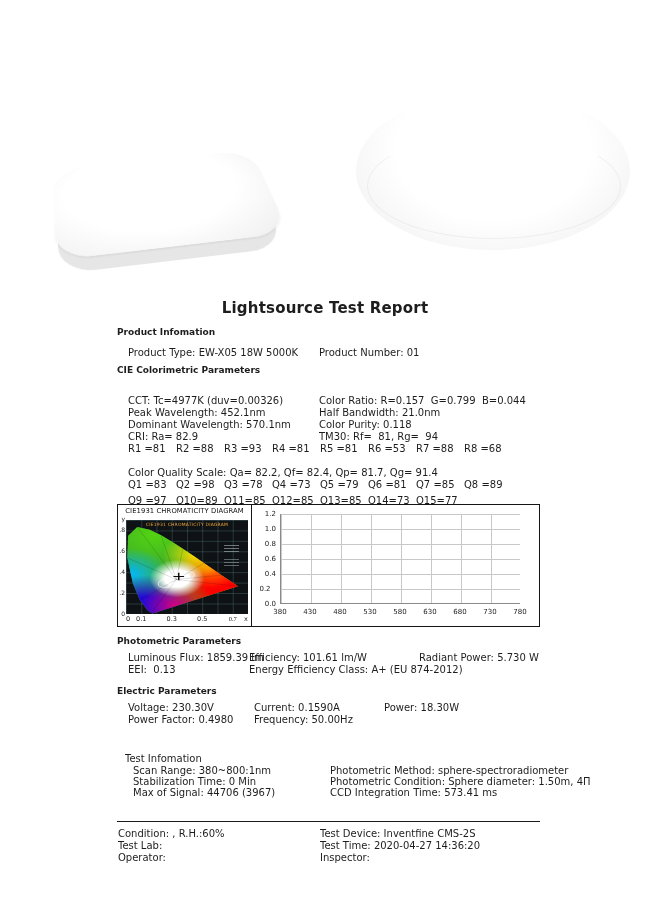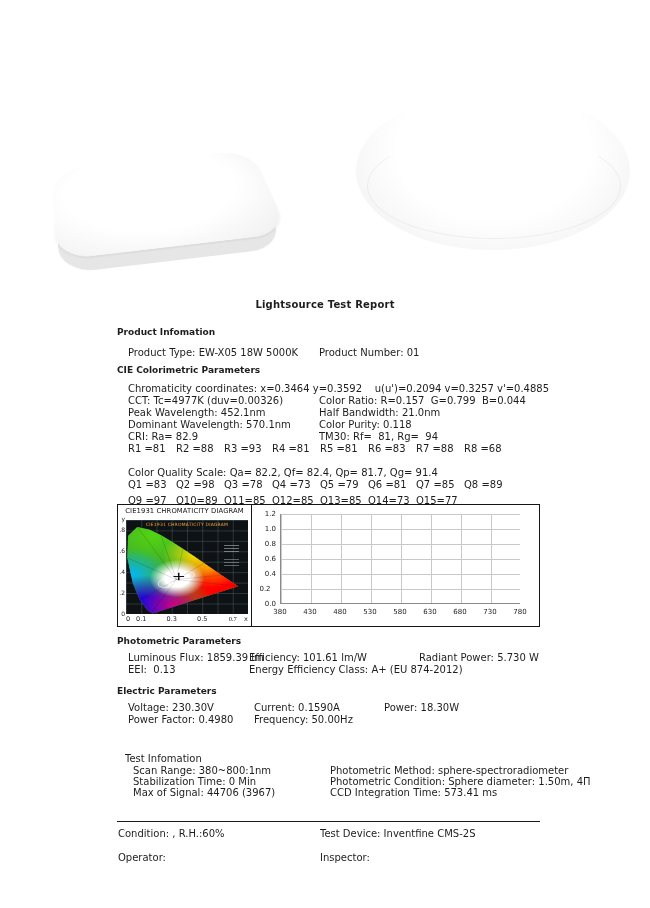--- a/index.html
+++ b/index.html
@@ -15,21 +15,21 @@
            transform:perspective(520px) rotateX(48deg) rotateZ(-9deg);
            box-shadow:0 2px 2px rgba(0,0,0,0.05);}
   .rd-wrap{position:absolute;left:356px;top:92px;width:274px;height:158px;}
   .rd-body{position:absolute;inset:0;border-radius:50%;
            background:radial-gradient(ellipse at 50% 36%, #ffffff 50%, #f7f7f7 72%, #ebebeb 94%, #e3e3e3 100%);}
   .rd-seam{position:absolute;left:4%;top:26%;width:92%;height:66%;border-radius:50%;
            border:1px solid rgba(0,0,0,0.05);border-top-color:transparent;}
 
   
   .title{position:absolute;top:299px;left:0;width:650px;text-align:center;
-         font-size:10px;font-weight:bold;letter-spacing:0.2px;}
+         font-size:15px;font-weight:bold;letter-spacing:0.2px;}
   .h{position:absolute;left:117px;font-size:9px;font-weight:bold;white-space:pre;}
   .line{position:absolute;left:117px;width:500px;height:12px;font-size:10px;}
   .line span{position:absolute;top:0;white-space:pre;}
   .c0{left:11px}.c1{left:59px}.c2{left:107px}.c3{left:155px}
   .c4{left:203px}.c5{left:251px}.c6{left:299px}.c7{left:347px}
   .col-a{left:11px}.col-b{left:202px}
   .pn{left:202px}
   .p1{left:132px}.p2{left:302px}
   .e1{left:137px}.e2{left:267px}
   .ti-h{left:8px}.ti-l{left:16px}.ti-r{left:213px}
@@ -103,23 +103,20 @@
 
   <div class="title">Lightsource Test Report</div>
 
   <div class="h" style="top:327px">Product Infomation</div>
   <div class="line" style="top:347px">
     <span class="col-a">Product Type: EW-X05 18W 5000K</span>
     <span class="pn">Product Number: 01</span>
   </div>
 
   <div class="h" style="top:365px">CIE Colorimetric Parameters</div>
-  <div class="line" style="top:383px">
-    <span class="col-a">Chromaticity coordinates: x=0.3464 y=0.3592    u(u')=0.2094 v=0.3257 v'=0.4885</span>
-  </div>
   <div class="line" style="top:395px">
     <span class="col-a">CCT: Tc=4977K (duv=0.00326)</span>
     <span class="col-b">Color Ratio: R=0.157  G=0.799  B=0.044</span>
   </div>
   <div class="line" style="top:407px">
     <span class="col-a">Peak Wavelength: 452.1nm</span>
     <span class="col-b">Half Bandwidth: 21.0nm</span>
   </div>
   <div class="line" style="top:419px">
     <span class="col-a">Dominant Wavelength: 570.1nm</span>
@@ -128,21 +125,21 @@
   <div class="line" style="top:431px">
     <span class="col-a">CRI: Ra= 82.9</span>
     <span class="col-b">TM30: Rf=  81, Rg=  94</span>
   </div>
   <div class="line" style="top:443px">
     <span class="c0">R1 =81</span>
     <span class="c1">R2 =88</span>
     <span class="c2">R3 =93</span>
     <span class="c3">R4 =81</span>
     <span class="c4">R5 =81</span>
-    <span class="c5">R6 =83</span>
+    <span class="c5">R6 =53</span>
     <span class="c6">R7 =88</span>
     <span class="c7">R8 =68</span>
   </div>
   <div class="line" style="top:467px">
     <span class="col-a">Color Quality Scale: Qa= 82.2, Qf= 82.4, Qp= 81.7, Qg= 91.4</span>
   </div>
   <div class="line" style="top:479px">
     <span class="c0">Q1 =83</span>
     <span class="c1">Q2 =98</span>
     <span class="c2">Q3 =78</span>
@@ -322,18 +319,22 @@
   <div class="line" style="top:787px">
     <span class="ti-l">Max of Signal: 44706 (3967)</span>
     <span class="ti-r">CCD Integration Time: 573.41 ms</span>
   </div>
 
   <div class="hr"></div>
   <div class="line" style="top:828px">
     <span class="f-l">Condition: , R.H.:60%</span>
     <span class="f-r">Test Device: Inventfine CMS-2S</span>
   </div>
+  <div class="line" style="top:840px">
+    <span class="f-l">Test Lab:</span>
+    <span class="f-r">Test Time: 2020-04-27 14:36:20</span>
+  </div>
   <div class="line" style="top:852px">
     <span class="f-l">Operator:</span>
     <span class="f-r">Inspector:</span>
   </div>
 
 </div>
 
 </body></html>

